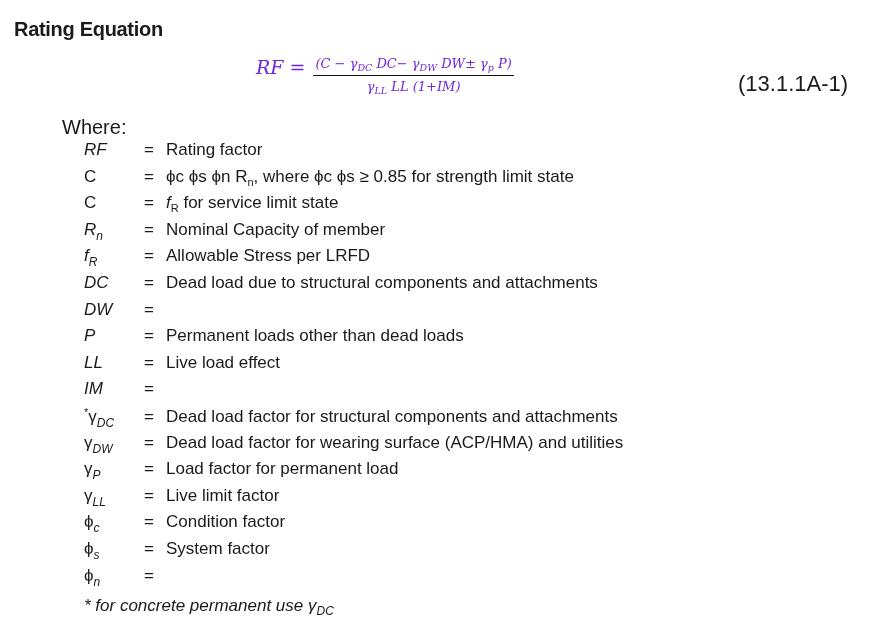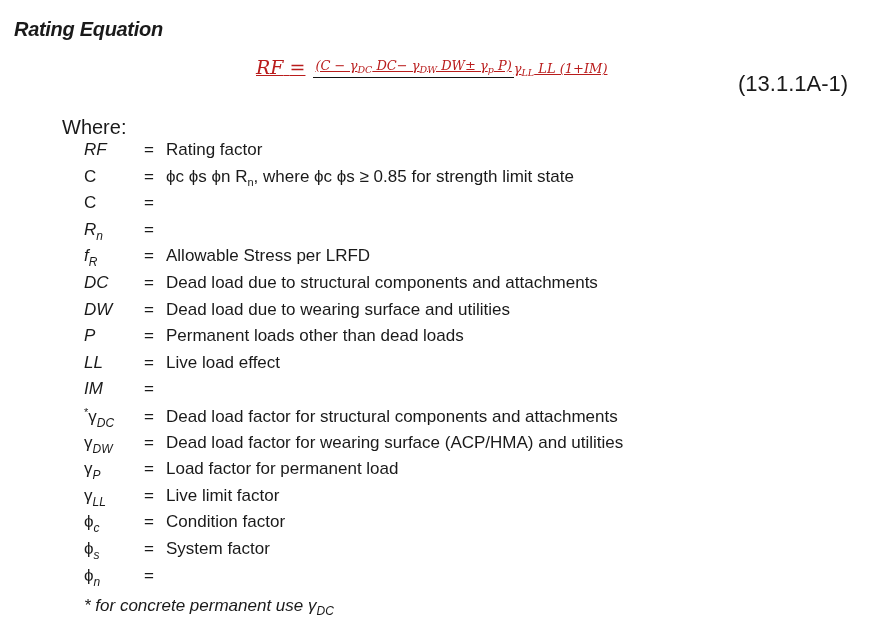--- a/index.html
+++ b/index.html
@@ -13,43 +13,41 @@
       position: relative;
       overflow: hidden;
       font-family: "Liberation Sans", sans-serif;
       color: #1a1a1a;
     }
     .title {
       position: absolute;
       left: 14px;
       top: 18px;
       font-size: 20px;
-      font-style: italic;
       font-weight: bold;
       color: #1a1a1a;
       letter-spacing: -0.3px;
     }
     .equation {
       position: absolute;
       left: 256px;
       top: 56px;
       display: flex;
-      align-items: flex-end;
+      align-items: flex-start;
       font-family: "DejaVu Serif", serif;
-      color: #b91c1c;
-      text-decoration: underline;
+      color: #6d28d9;
     }
     .eq-lhs {
       font-style: italic;
       font-size: 19px;
       margin-right: 8px;
     }
     .fraction {
       display: inline-flex;
-      flex-direction: row;
+      flex-direction: column;
       align-items: center;
     }
     .numerator {
       font-size: 13px;
       font-style: italic;
       padding: 0 2px 2px 2px;
       border-bottom: 1.3px solid #111;
       white-space: nowrap;
     }
     .denominator {
@@ -162,43 +160,44 @@
 
   <div class="def-row">
     <span class="def-sym upright"><span>C</span></span>
     <span class="def-eq">=</span>
     <span class="def-desc"><span>ϕc ϕs ϕn R</span><span class="d-sub">n</span><span>, where ϕc ϕs ≥ 0.85 for strength limit state</span></span>
   </div>
 
   <div class="def-row">
     <span class="def-sym upright"><span>C</span></span>
     <span class="def-eq">=</span>
+    <span class="def-desc"><span class="d-ital">f</span><span class="d-sub">R</span><span> for service limit state</span></span>
   </div>
 
   <div class="def-row">
     <span class="def-sym"><span>R</span><span class="s-sub">n</span></span>
     <span class="def-eq">=</span>
+    <span class="def-desc">Nominal Capacity of member</span>
   </div>
 
   <div class="def-row">
     <span class="def-sym"><span>f</span><span class="s-sub">R</span></span>
     <span class="def-eq">=</span>
     <span class="def-desc">Allowable Stress per LRFD</span>
   </div>
 
   <div class="def-row">
     <span class="def-sym"><span>DC</span></span>
     <span class="def-eq">=</span>
     <span class="def-desc">Dead load due to structural components and attachments</span>
   </div>
 
   <div class="def-row">
     <span class="def-sym"><span>DW</span></span>
     <span class="def-eq">=</span>
-    <span class="def-desc">Dead load due to wearing surface and utilities</span>
   </div>
 
   <div class="def-row">
     <span class="def-sym"><span>P</span></span>
     <span class="def-eq">=</span>
     <span class="def-desc">Permanent loads other than dead loads</span>
   </div>
 
   <div class="def-row">
     <span class="def-sym"><span>LL</span></span>

